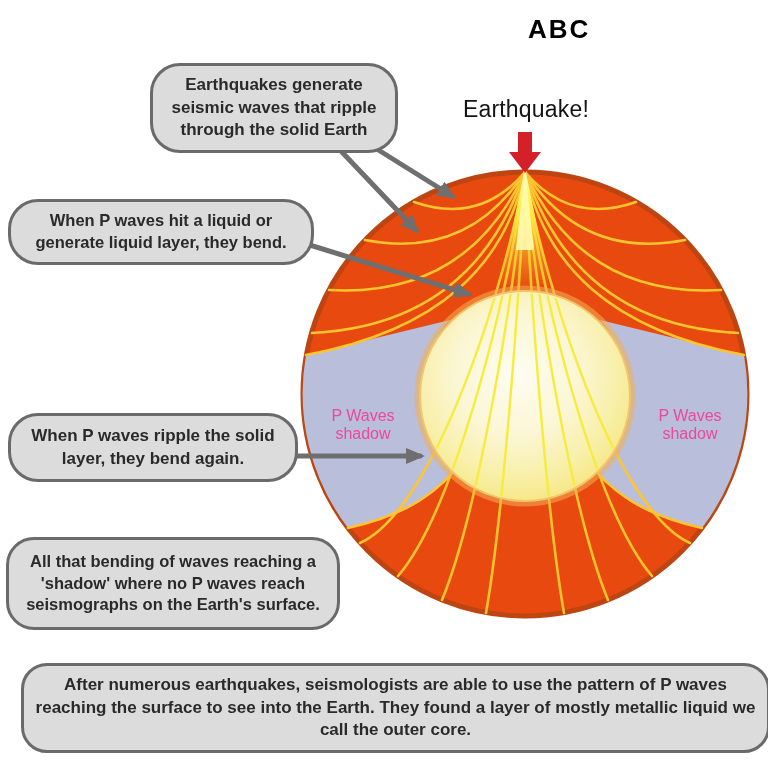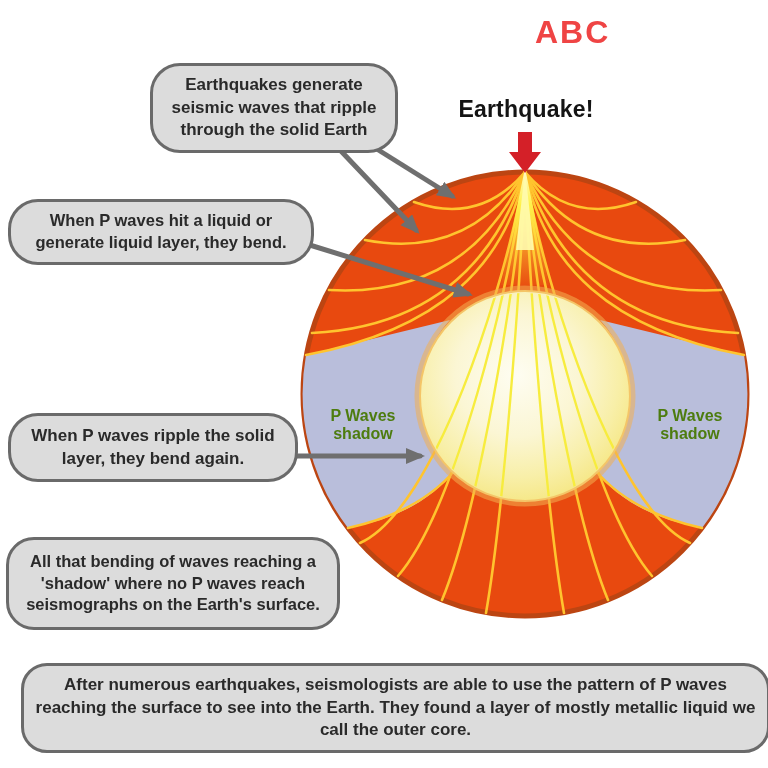--- a/index.html
+++ b/index.html
@@ -11,47 +11,47 @@
 
   .overlay{position:absolute;z-index:3;}
 
   
   .logo{left:528px;top:14px;display:flex;align-items:baseline;}
   .logo .science{
     font-family:"DejaVu Serif", serif;font-style:italic;font-size:35px;
     color:#4AAFD5;letter-spacing:1px;
   }
   .logo .abc{
-    font-family:"Liberation Sans", sans-serif;font-weight:900;font-size:32px;
-    color:#ef4444;margin-left:7px;letter-spacing:2px;
+    font-family:"Liberation Sans", sans-serif;font-weight:900;font-size:26px;
+    color:#000000;letter-spacing:2px;
   }
 
   
   .quake-label{
     left:430px;top:96px;width:192px;text-align:center;
-    font-size:23px;font-weight:700;color:#141414;letter-spacing:.2px;
+    font-size:23px;font-weight:400;color:#141414;letter-spacing:.2px;
   }
 
   
   .callout{
     box-sizing:border-box;background:#DCDCDC;border:3.5px solid #6A6A6A;
     border-radius:30px;color:#2A2A2A;font-weight:bold;text-align:center;
     display:flex;align-items:center;justify-content:center;
     line-height:1.32;padding:12px 10px;
   }
   .callout-1{left:150px;top:63px;width:248px;height:90px;font-size:17px;}
   .callout-2{left:8px;top:199px;width:306px;height:66px;font-size:16.5px;}
   .callout-3{left:8px;top:413px;width:290px;height:69px;font-size:17px;}
   .callout-4{left:6px;top:537px;width:334px;height:93px;font-size:16.5px;border-radius:28px;}
   .callout-5{left:21px;top:663px;width:749px;height:90px;font-size:17px;border-radius:26px;}
 
   
   .shadow-label{
-    width:120px;text-align:center;font-size:16px;font-weight:bold;
-    color:#4d7c0f;line-height:1.15;z-index:2;
+    width:120px;text-align:center;font-size:16px;font-weight:normal;
+    color:#ec4899;line-height:1.15;z-index:2;
   }
   .shadow-label-left{left:303px;top:407px;}
   .shadow-label-right{left:630px;top:407px;}
 </style>
 </head>
 <body>
 
 <svg id="diagram-svg" width="768" height="768" viewBox="0 0 768 768">
   <defs>
     <radialGradient id="coreGrad" cx="46%" cy="40%" r="65%">

